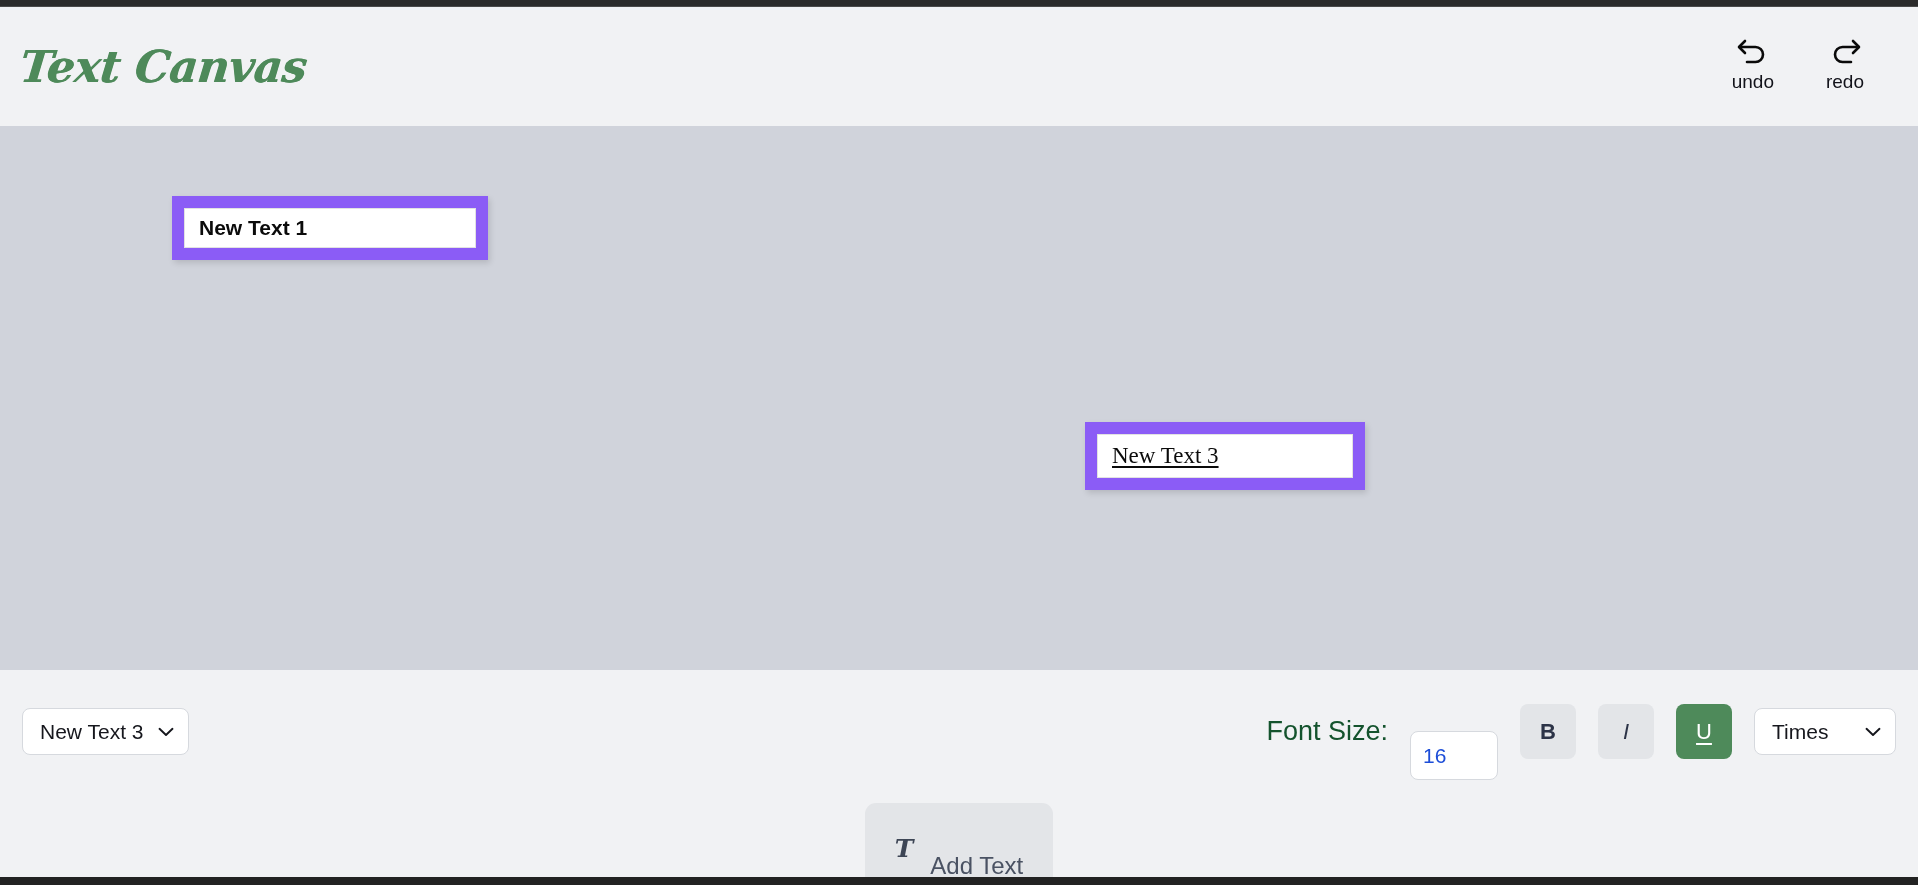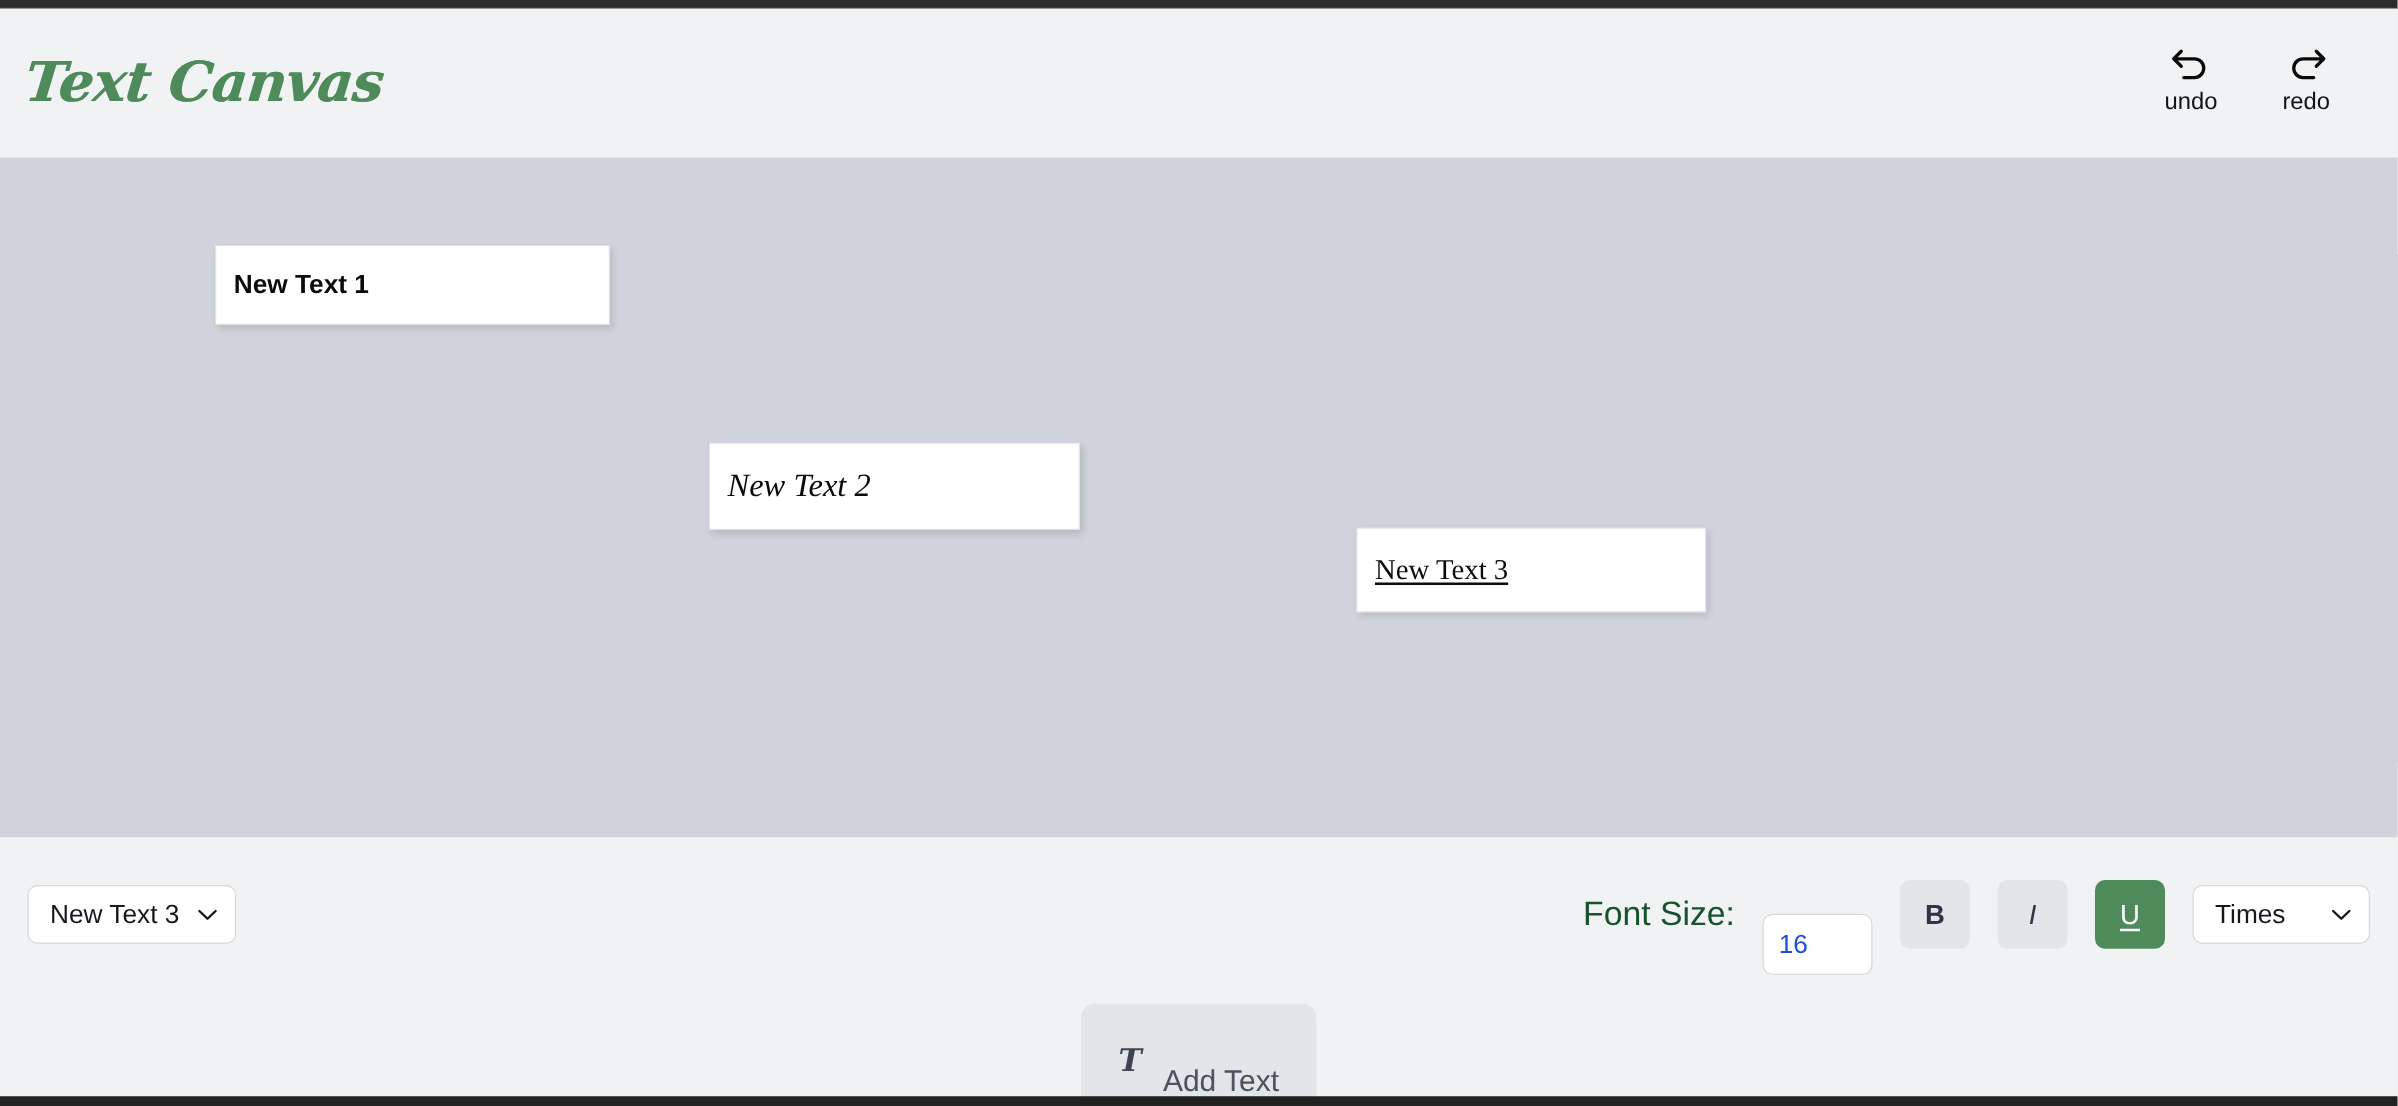--- a/index.html
+++ b/index.html
@@ -96,20 +96,21 @@
     position: relative;
     width: 100%;
     height: 544px;
     background: #d0d3db;
     overflow: hidden;
   }
 
   .text-card {
     position: absolute;
     background: #8b5cf6;
+    padding: 12px;
     box-shadow: 2px 3px 6px rgba(0,0,0,0.13);
     cursor: move;
   }
 
   .text-card-inner {
     border: 1px solid #e2e2e2;
     background: #ffffff;
     width: 100%;
     height: 100%;
     display: flex;
@@ -291,25 +292,20 @@
 
     </div>
   </div>
 
   <div class="canvas" id="canvas">
       <div class="text-card" style="left: 172px; top: 70px; width: 316px; height: 64px;">
         <div class="text-card-inner">
           <span class="text-card-value" style="font-family: &quot;Liberation Sans&quot;, sans-serif; font-size: 21px; font-weight: 700; font-style: normal;">New Text 1</span>
         </div>
       </div>
-      <div class="text-card" style="left: 567px; top: 228px; width: 297px; height: 70px;">
-        <div class="text-card-inner">
-          <span class="text-card-value" style="font-family: &quot;Liberation Serif&quot;, serif; font-size: 26px; font-weight: 400; font-style: italic;">New Text 2</span>
-        </div>
-      </div>
       <div class="text-card" style="left: 1085px; top: 296px; width: 280px; height: 68px;">
         <div class="text-card-inner">
           <span class="text-card-value" style="font-family: &quot;Liberation Serif&quot;, serif; font-size: 23px; font-weight: 400; font-style: normal; text-decoration: underline; text-underline-offset: 3px;">New Text 3</span>
         </div>
       </div>
     </div>
 
   <div class="toolbar">
 
     <div class="select-wrap">

